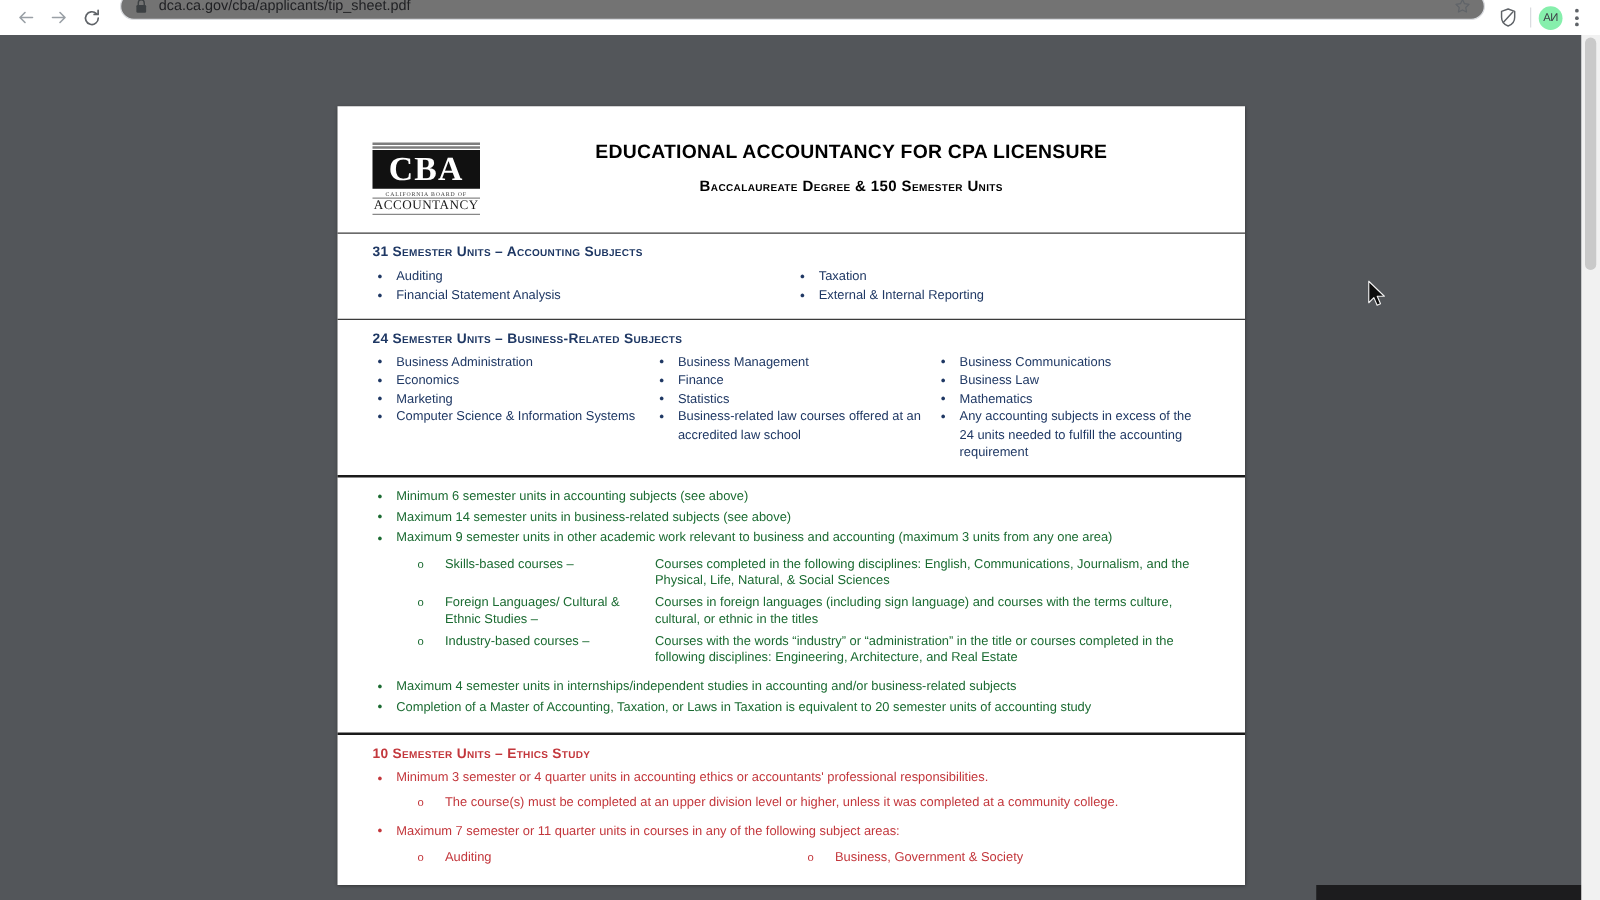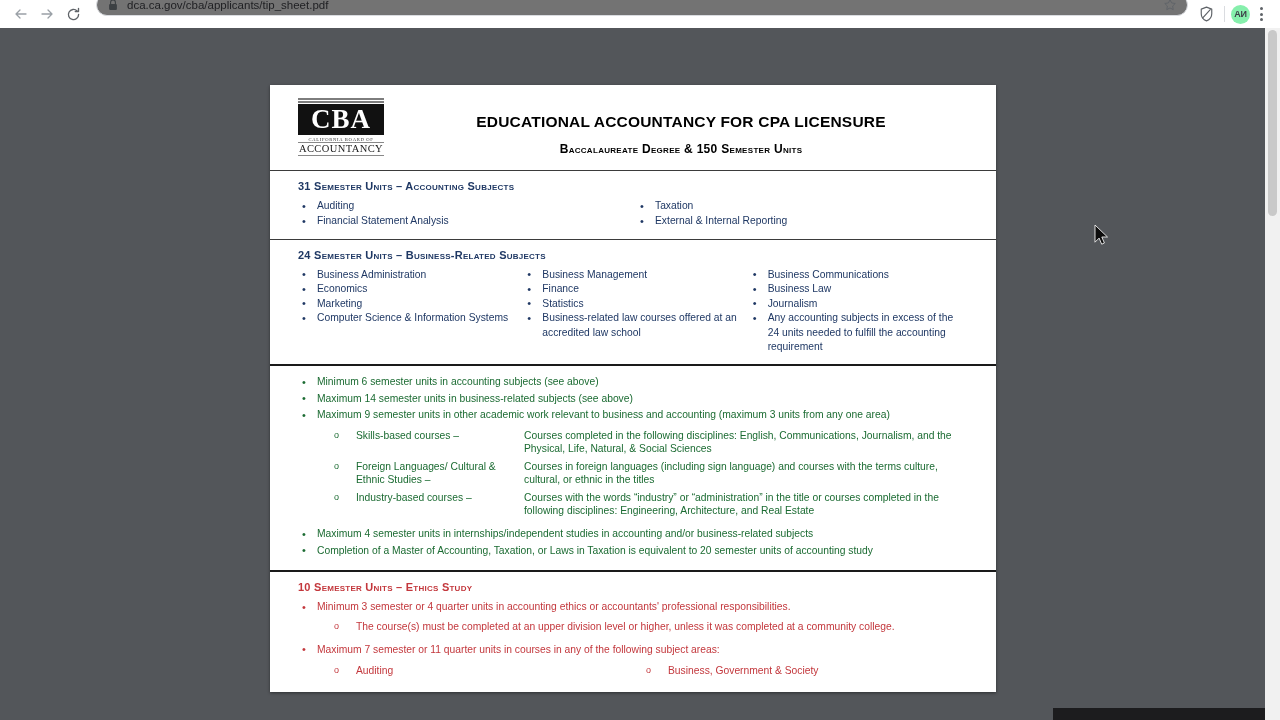--- a/index.html
+++ b/index.html
@@ -64,21 +64,21 @@
     display: flex; align-items: center;
   }
   .tb-right { display: flex; align-items: center; flex: 0 0 auto; }
   .shield-icon { width: 24px; height: 24px; display:flex; align-items:center; justify-content:center; color:#5f6368; }
   .tb-sep { width: 1px; height: 16px; background: #dadce0; margin: 0 6px; }
   .avatar {
     width: 19px; height: 19px;
     border-radius: 50%;
     background: #86efac;
     color: #3c3c46;
-    font-size: 9px; font-weight: bold;
+    font-size: 9px; font-weight: normal;
     display: flex; align-items: center; justify-content: center;
     letter-spacing: -0.3px;
     overflow: hidden;
   }
   .kebab {
     width: 22px; height: 24px;
     display: flex; flex-direction: column;
     align-items: center; justify-content: center;
     gap: 2.5px;
   }
@@ -96,22 +96,22 @@
     left: 270px; top: 57px;
     width: 726px;
     background: #ffffff;
     box-shadow: 0 1px 3px rgba(0,0,0,0.45);
     padding: 0;
     box-sizing: border-box;
   }
 
   
   .doc-head {
-    display: flex; align-items: flex-end;
-    padding: 12px 24px 14px 28px;
+    display: flex; align-items: flex-start;
+    padding: 28px 24px 14px 28px;
     border-bottom: 1.6px solid #3b3b3b;
     box-sizing: border-box;
   }
   .logo {
     width: 86px; flex: 0 0 auto;
     margin-right: 26px;
   }
   .logo-bars { width: 86px; }
   .logo-bars .bar { height: 1.6px; background: #7d7d7d; margin: 1.3px 0; }
   .logo-cba {
@@ -338,21 +338,21 @@
               <li>Business Management</li>
               <li>Finance</li>
               <li>Statistics</li>
               <li>Business-related law courses offered at an accredited law school</li>
             </ul>
           </div>
           <div class="col">
             <ul class="bl">
               <li>Business Communications</li>
               <li>Business Law</li>
-              <li>Journalism</li>
+              <li>Mathematics</li>
               <li>Any accounting subjects in excess of the 24 units needed to fulfill the accounting requirement</li>
             </ul>
           </div>
         </div>
       </div>
 
       <div class="section b-thick c-green">
         <ul class="bl wide">
           <li>Minimum 6 semester units in accounting subjects (see above)</li>
           <li>Maximum 14 semester units in business-related subjects (see above)</li>

